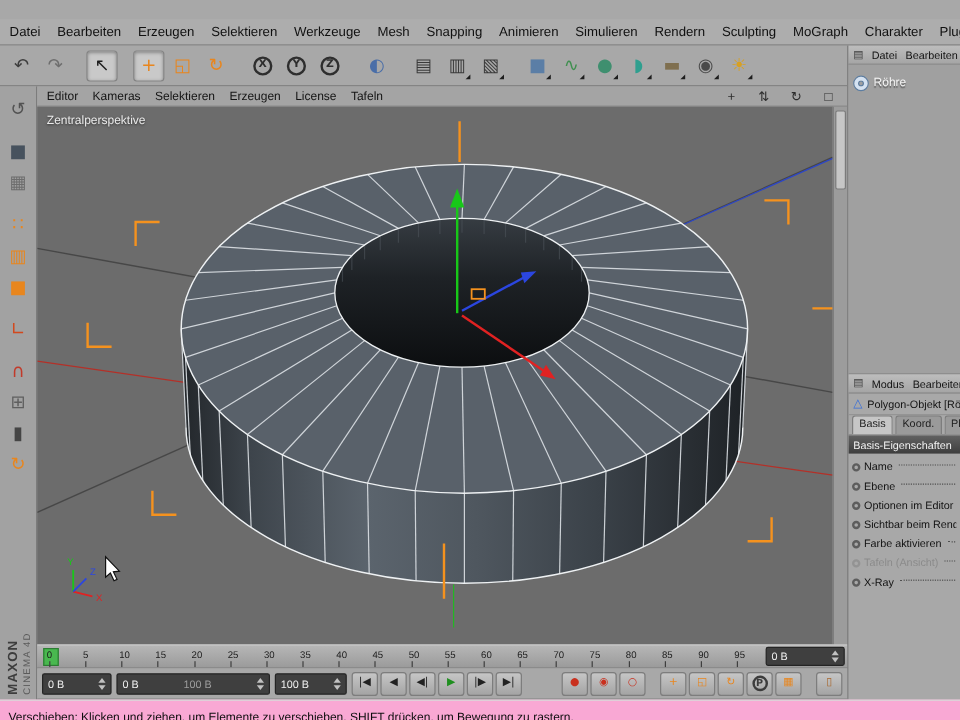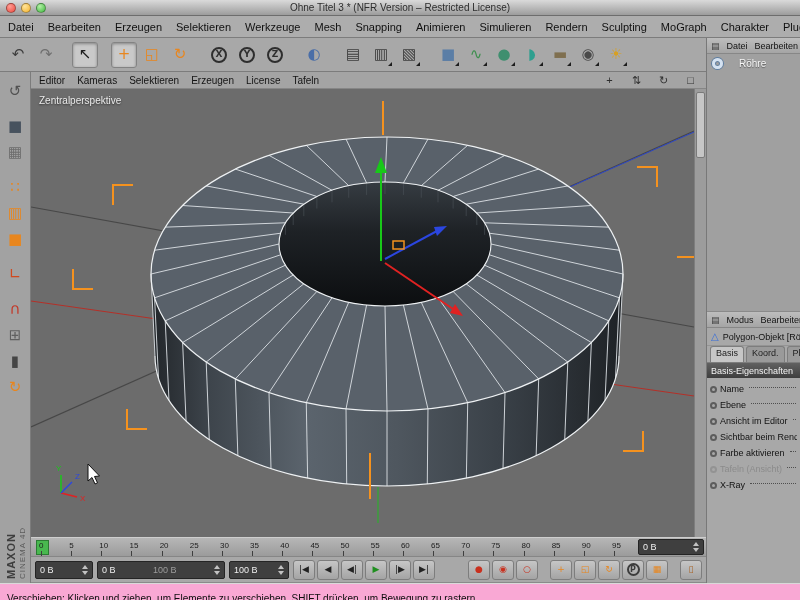--- a/index.html
+++ b/index.html
@@ -48,21 +48,21 @@
   #vplabel{position:absolute;left:8px;top:6px;font-size:10px;color:#ebebeb;text-shadow:0 1px 2px rgba(0,0,0,.55)}
   #vscroll{position:absolute;left:694px;top:89px;width:12px;height:448px;background:#9c9c9c;border-left:1px solid #7e7e7e}
   #vthumb{position:absolute;left:1px;top:3px;width:9px;height:66px;background:#c6c6c6;border:1px solid #7a7a7a;border-radius:2px}
 
   
   #rightpanel{position:absolute;left:706px;top:38px;width:94px;height:545px;background:#a8a8a8;border-left:1px solid #787878;display:flex;flex-direction:column;overflow:hidden}
   .pmenu{flex:none;height:16px;background:linear-gradient(#bdbdbd,#a5a5a5);border-bottom:1px solid #878787;display:flex;align-items:center;gap:7px;padding:0 4px;white-space:nowrap;overflow:hidden}
   .pmenu .wico{font-family:"DejaVu Sans",sans-serif;font-size:9px;color:#3e3e3e}
   .pmenu .mi{font-size:9px;color:#131313}
   #om-body{flex:none;height:258px;background:#a0a0a0;border-bottom:1px solid #8a8a8a;padding:4px 2px;overflow:hidden}
-  .om-item{display:flex;align-items:flex-start;gap:16px;height:17px;padding:0 3px}
+  .om-item{display:flex;align-items:flex-end;gap:5px;height:17px;padding:0 3px}
   .tube-ico{flex:none;width:11px;height:11px;border-radius:50%;border:3px solid #d4e2f2;box-shadow:0 0 0 1px #5d7ea2,inset 0 0 0 1px #5d7ea2}
   .om-label{font-size:10px;color:#f5f5f5;text-shadow:0 1px 1px rgba(0,0,0,.45);white-space:nowrap}
   #am-obj{flex:none;height:18px;display:flex;align-items:center;gap:4px;padding:0 4px;border-bottom:1px solid #949494;white-space:nowrap;overflow:hidden}
   .poly-ico{font-family:"DejaVu Sans",sans-serif;color:#3a6fd8;font-size:10px}
   #am-obj .t{font-size:9px;color:#121212}
   #am-tabs{flex:none;height:17px;display:flex;align-items:flex-end;padding:2px 3px 0;gap:2px;border-bottom:1px solid #7d7d7d;overflow:hidden}
   .tab{font-size:9px;color:#1e1e1e;background:#9a9a9a;border:1px solid #7d7d7d;border-bottom:none;border-radius:3px 3px 0 0;padding:1px 5px 4px;white-space:nowrap}
   .tab.active{background:#c6c6c6}
   #am-section{flex:none;height:15px;background:linear-gradient(#616161,#3e3e3e);color:#f2f2f2;font-size:9px;display:flex;align-items:center;padding:0 4px;white-space:nowrap;overflow:hidden}
   #am-rows{padding:3px 3px;overflow:hidden}
@@ -101,28 +101,20 @@
 
   
   #statusbar{position:absolute;left:0;top:583px;width:800px;height:30px;background:#f9a8d4;border-top:1px solid #d9d9d9;display:flex;align-items:center;padding:0 7px;overflow:hidden}
   #status-text{font-size:10px;color:#0d0d0d;white-space:nowrap}
 </style>
 </head>
 <body>
 
 <div id="app">
 
-  <div id="titlebar">
-    <div id="lights">
-      <span class="light r"></span>
-      <span class="light y"></span>
-      <span class="light g"></span>
-    </div>
-    <div id="title-text">Ohne Titel 3 * (NFR Version – Restricted License)</div>
-  </div>
 
   <div id="menubar">
     <div style="display:contents">
       
     <span class="menu-item">Datei</span><span class="menu-item">Bearbeiten</span><span class="menu-item">Erzeugen</span><span class="menu-item">Selektieren</span><span class="menu-item">Werkzeuge</span><span class="menu-item">Mesh</span><span class="menu-item">Snapping</span><span class="menu-item">Animieren</span><span class="menu-item">Simulieren</span><span class="menu-item">Rendern</span><span class="menu-item">Sculpting</span><span class="menu-item">MoGraph</span><span class="menu-item">Charakter</span><span class="menu-item">Plug-ins</span></div>
   </div>
 
   <div id="toolbar">
     <div style="display:contents">
       
@@ -407,21 +399,21 @@
       <div class="arow">
           <span class="dot"></span>
           <span class="lbl">Name</span>
           <span class="leader"></span>
         </div><div class="arow">
           <span class="dot"></span>
           <span class="lbl">Ebene</span>
           <span class="leader"></span>
         </div><div class="arow">
           <span class="dot"></span>
-          <span class="lbl">Ansicht im Editor</span>
+          <span class="lbl">Optionen im Editor</span>
           <span class="leader"></span>
         </div><div class="arow">
           <span class="dot"></span>
           <span class="lbl">Sichtbar beim Rendern</span>
 
         </div><div class="arow">
           <span class="dot"></span>
           <span class="lbl">Farbe aktivieren</span>
           <span class="leader"></span>
         </div><div class="arow disabled">

